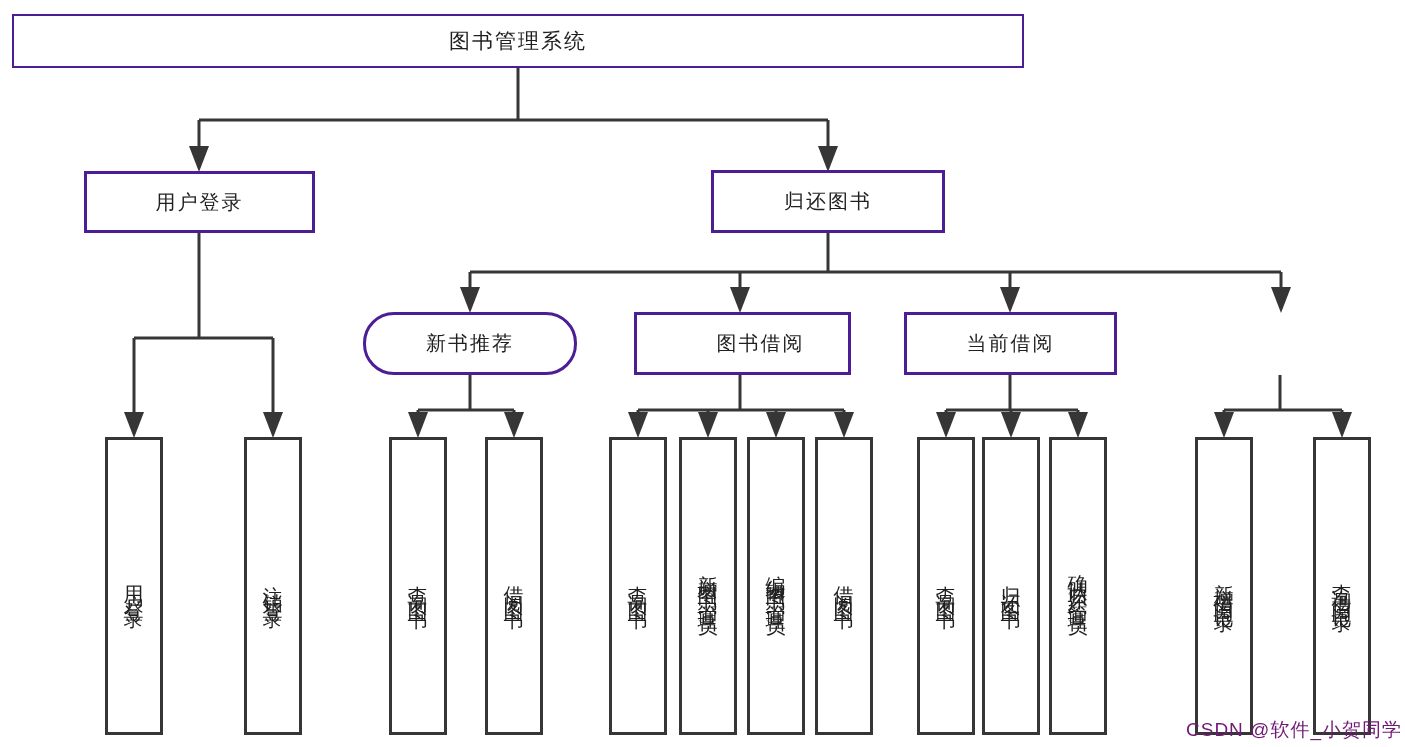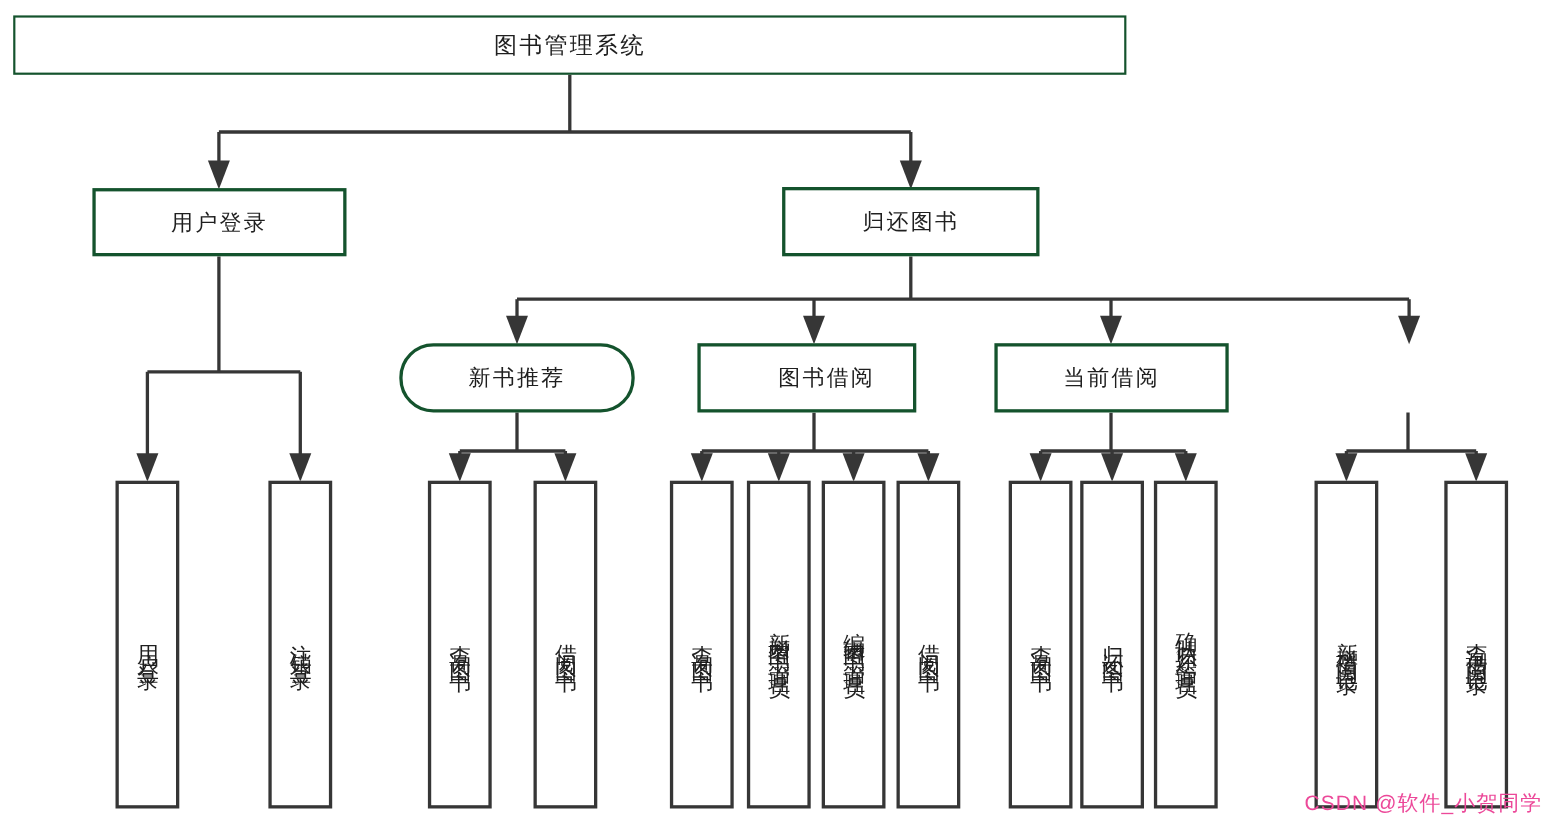--- a/index.html
+++ b/index.html
@@ -7,21 +7,21 @@
     position:relative;
     width:1405px;height:747px;
     background:#ffffff;
     font-family:"Liberation Sans","DejaVu Sans",sans-serif;
     overflow:hidden;
   }
   #wires{position:absolute;left:0;top:0;width:1405px;height:747px;z-index:1;}
   .hbox{
     position:absolute;z-index:2;
     background:#ffffff;
-    border:3px solid #14532d;
+    border:3px solid #4c1d95;
     display:flex;align-items:center;justify-content:center;
     color:#1f1f1f;font-size:20px;letter-spacing:2px;
     box-sizing:border-box;white-space:nowrap;
   }
   .rootbox{border-width:2px;font-size:21px;}
   .vbox{
     position:absolute;z-index:2;
     top:437px;height:298px;width:58px;
     background:#ffffff;
     border:3px solid #363636;
@@ -29,21 +29,21 @@
     color:#1f1f1f;font-size:20px;
     box-sizing:border-box;
     writing-mode:vertical-rl;
     letter-spacing:8px;
     line-height:1;
   }
   .vbox.tight{letter-spacing:6px;}
   #watermark{
     position:absolute;z-index:5;
     left:1186px;top:717px;
-    color:#ec4899;font-size:19px;letter-spacing:1px;
+    color:#701a75;font-size:19px;letter-spacing:1px;
     white-space:nowrap;
   }
   .wire{stroke:#363636;stroke-width:3;fill:none;}
   .head{fill:#363636;stroke:none;}
 </style>
 </head>
 <body>
 
 <div id="stage">
 
@@ -108,21 +108,21 @@
     <path class="wire" d="M1342 410 V416"></path>
       <polygon class="head" points="1332,412 1352,412 1342,438"></polygon>
   </svg>
 
   <div class="hbox rootbox" style="left:12px;top:14px;width:1012px;height:54px;">图书管理系统</div>
 
   <div class="hbox" style="left:84px;top:171px;width:231px;height:62px;">用户登录</div>
   <div class="hbox" style="left:711px;top:170px;width:234px;height:63px;">归还图书</div>
 
   <div class="hbox" style="left:363px;top:312px;width:214px;height:63px;border-radius:31px;">新书推荐</div>
-  <div class="hbox" style="left:634px;top:312px;width:199px;height:63px;padding-left:36px;">图书借阅</div>
+  <div class="hbox" style="left:634px;top:312px;width:217px;height:63px;padding-left:36px;">图书借阅</div>
   <div class="hbox" style="left:904px;top:312px;width:213px;height:63px;">当前借阅</div>
 
   <div class="vbox" style="left:105px;">用户登录</div>
   <div class="vbox" style="left:244px;">注销登录</div>
 
   <div class="vbox" style="left:389px;">查询图书</div>
   <div class="vbox" style="left:485px;">借阅图书</div>
 
   <div class="vbox" style="left:609px;">查询图书</div>
   <div class="vbox tight" style="left:679px;">新增图书（管理员）</div>

